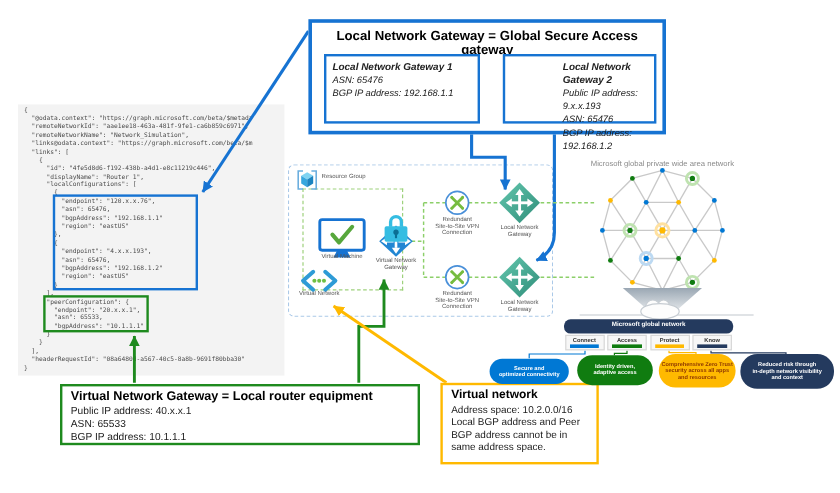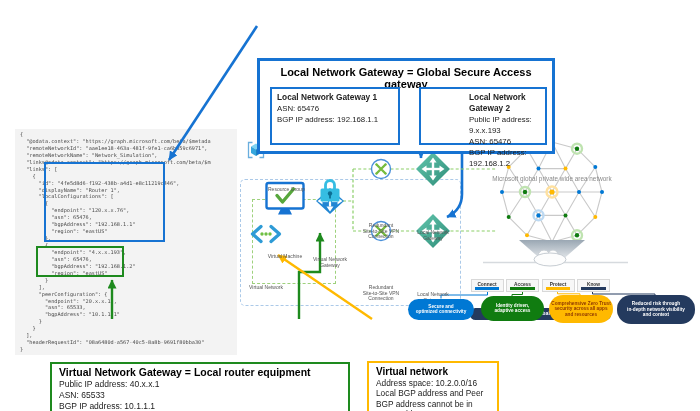--- a/index.html
+++ b/index.html
@@ -1,28 +1,28 @@
 <!DOCTYPE html>
 <html><head>
 <meta charset="utf-8">
 <style>
   html,body{margin:0;padding:0;background:#fff;}
   #stage{position:relative;width:700px;height:411px;background:#fff;overflow:hidden;
          font-family:"Liberation Sans",sans-serif;color:#222;}
-  .abs{position:absolute;margin-top:42px;}
+  .abs{position:absolute;}
   
   #json-panel{left:15px;top:87px;width:222px;height:226px;background:#f3f3f3;padding:2px 0 0 5px;box-sizing:border-box;z-index:1;}
   .jl{font-family:"DejaVu Sans Mono",monospace;font-size:5.2px;line-height:6.94px;white-space:pre;color:#4a4a4a;}
   .json-frame{position:absolute;box-sizing:border-box;z-index:2;}
   #json-blue-frame{left:44px;top:162px;width:121px;height:80px;border:2.4px solid #1673d2;}
   #json-green-frame{left:36px;top:246px;width:88px;height:31px;border:2.2px solid #1e8a1e;}
   
   #top-blue-box{left:257px;top:16px;width:298px;height:96px;border:3px solid #1673d2;box-sizing:border-box;background:#fff;z-index:4;}
   #top-blue-title{text-align:center;font-size:11px;font-weight:bold;color:#000;margin-top:5px;}
-  .gw-card{position:absolute;border:2.4px solid #1673d2;box-sizing:border-box;background:#fff;padding:3px 5px;}
+  .gw-card{position:absolute;border:2.4px solid #1673d2;box-sizing:border-box;background:#fff;padding:3px 5px;font-style:italic;}
   .gw-title{font-size:8.3px;font-weight:bold;line-height:11px;}
   .gw-line{font-size:7.8px;line-height:11px;color:#1c1c1c;}
   
   #rg-box{left:240px;top:137px;width:221px;height:127px;border:1.4px dashed #abc9e8;border-radius:5px;box-sizing:border-box;z-index:2;}
   #inner-green-box{left:252px;top:157px;width:84px;height:85px;border:1.3px dashed #9ed17c;box-sizing:border-box;z-index:2;}
   .dlabel{font-size:5px;line-height:5.6px;color:#555;text-align:center;white-space:pre-line;z-index:5;}
   
   #anywhere-title{left:490px;top:119px;width:125px;text-align:center;font-size:10.5px;font-weight:bold;color:#0078d4;z-index:5;}
   #anywhere-sub{left:468px;top:133px;width:168px;text-align:center;font-size:6.4px;color:#8a8a8a;z-index:5;}
   

